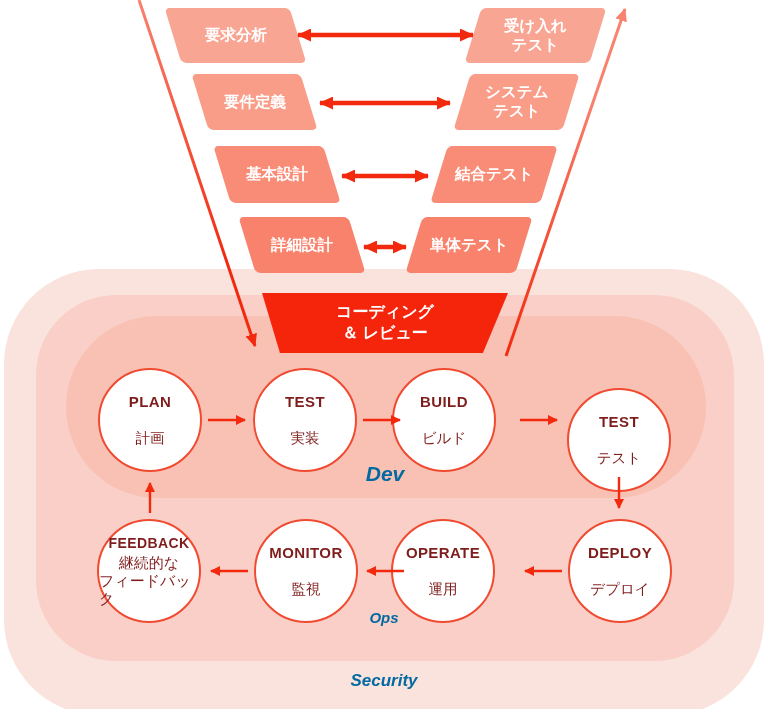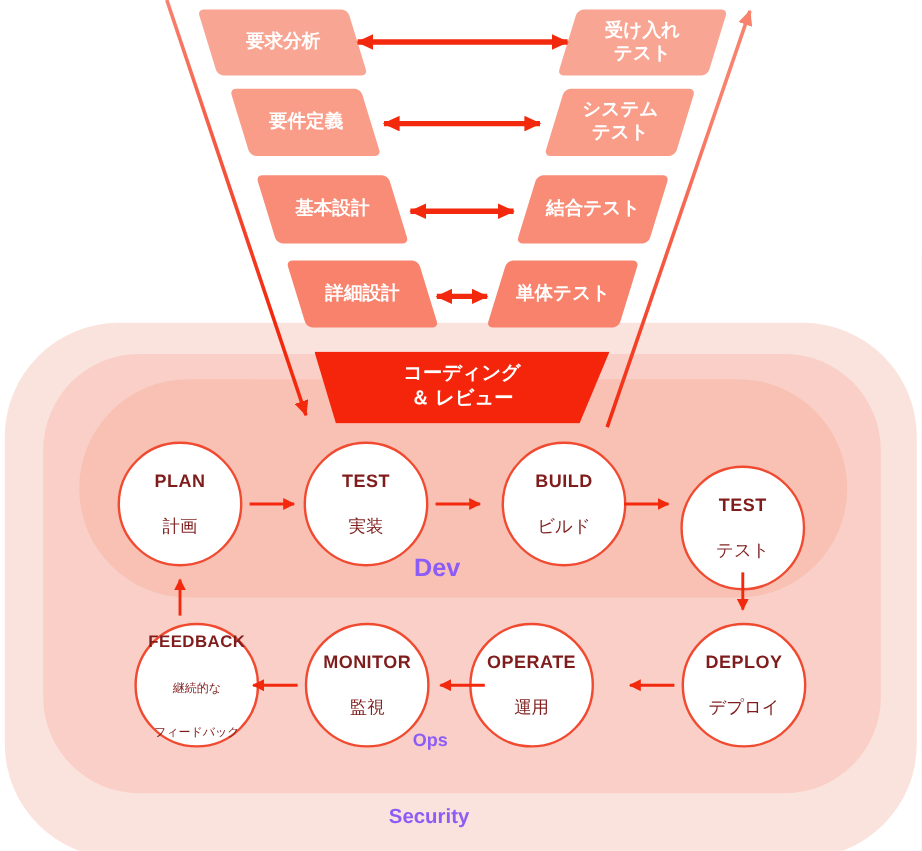--- a/index.html
+++ b/index.html
@@ -33,24 +33,24 @@
   }
   
   .circle{
     position:absolute;width:104px;height:104px;border-radius:50%;
     background:#ffffff;border:2px solid #F04A30;box-sizing:border-box;
     display:flex;flex-direction:column;align-items:center;justify-content:center;
     color:#7f1d1d;
   }
   .circle .en{font-weight:700;font-size:15px;letter-spacing:.4px;}
   .circle .jp{font-size:14.5px;margin-top:19px;font-weight:500;}
-  .circle .jps{font-size:10px;line-height:1.2;font-weight:500;}
+  .circle .jps{font-size:15px;line-height:1.2;font-weight:500;}
   .circle .en.small{font-size:14px;}
   
-  .biglabel{position:absolute;color:#8b5cf6;font-weight:700;}
+  .biglabel{position:absolute;color:#0369a1;font-weight:700;text-align:center;font-style:italic;}
   #arrows{position:absolute;left:0;top:0;pointer-events:none;}
 </style>
 </head>
 <body>
 
 <div class="container sec"></div>
 <div class="container ops"></div>
 <div class="container devcap"></div>
 
 <div class="vbox skL c1" style="left:173px;top:8px;width:125px;height:55px;">
@@ -85,42 +85,42 @@
 </div>
 
 <div class="circle" style="left:98px;top:368px;">
     <span class="en">PLAN</span>
     <span class="jp">計画</span>
   </div>
 <div class="circle" style="left:253px;top:368px;">
     <span class="en">TEST</span>
     <span class="jp">実装</span>
   </div>
-<div class="circle" style="left:418px;top:368px;">
+<div class="circle" style="left:392px;top:368px;">
     <span class="en">BUILD</span>
     <span class="jp">ビルド</span>
   </div>
 <div class="circle" style="left:567px;top:388px;">
     <span class="en">TEST</span>
     <span class="jp">テスト</span>
   </div>
 
 <div class="circle" style="left:568px;top:519px;">
     <span class="en">DEPLOY</span>
     <span class="jp">デプロイ</span>
   </div>
 <div class="circle" style="left:391px;top:519px;">
     <span class="en">OPERATE</span>
     <span class="jp">運用</span>
   </div>
 <div class="circle" style="left:254px;top:519px;">
     <span class="en">MONITOR</span>
     <span class="jp">監視</span>
   </div>
-<div class="circle" style="left:112px;top:519px;gap:24px;">
+<div class="circle" style="left:97px;top:519px;">
   <span class="en small">FEEDBACK</span>
   <span class="jps" style="margin-top:3px;">継続的な</span>
   <span class="jps">フィードバック</span>
 </div>
 
 <div class="biglabel" style="left:345px;top:462px;width:80px;font-size:21px;">Dev</div>
 <div class="biglabel" style="left:344px;top:609px;width:80px;font-size:15px;">Ops</div>
 <div class="biglabel" style="left:324px;top:671px;width:120px;font-size:17px;">Security</div>
 
 <svg id="arrows" width="768" height="709" viewBox="0 0 768 709">

